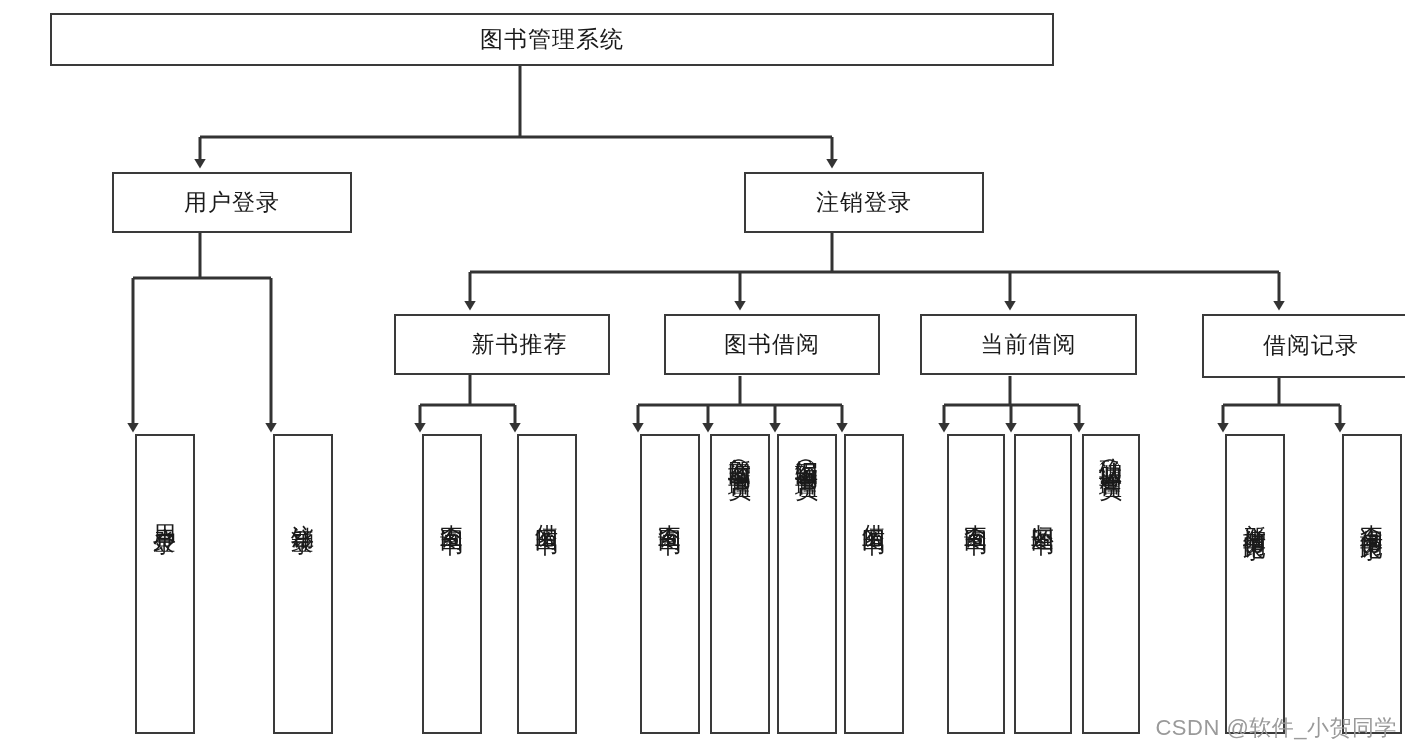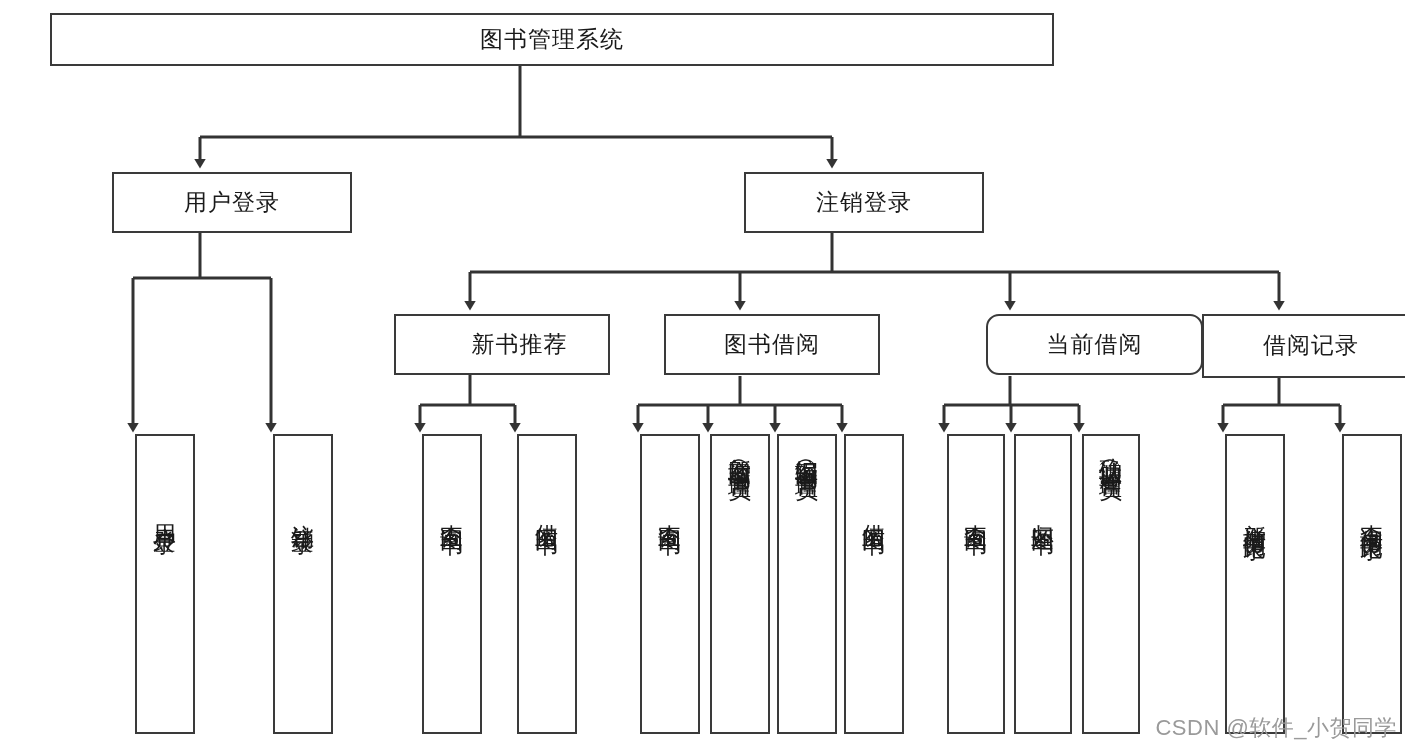--- a/index.html
+++ b/index.html
@@ -142,21 +142,21 @@
   <div class="node horiz" style="left:712px; top:172px; width:240px; height:61px;">
     <span class="lbl">注销登录</span>
   </div>
 
   <div class="node horiz" style="left:362px; top:314px; width:216px; height:61px;padding-left:35px;">
     <span class="lbl">新书推荐</span>
   </div>
   <div class="node horiz" style="left:632px; top:314px; width:216px; height:61px;justify-content:center;">
     <span class="lbl">图书借阅</span>
   </div>
-  <div class="node horiz" style="left:954px; top:314px; width:217px; height:61px;border-radius:13px;">
+  <div class="node horiz" style="left:888px; top:314px; width:217px; height:61px;">
     <span class="lbl">当前借阅</span>
   </div>
   <div class="node horiz" style="left:1170px; top:314px; width:218px; height:64px;">
     <span class="lbl">借阅记录</span>
   </div>
 
   <div class="node vert mid" style="left:103px; top:434px; width:60px; height:300px;">
     <span class="lbl">用户登录</span>
   </div>
   <div class="node vert mid" style="left:241px; top:434px; width:60px; height:300px;">

